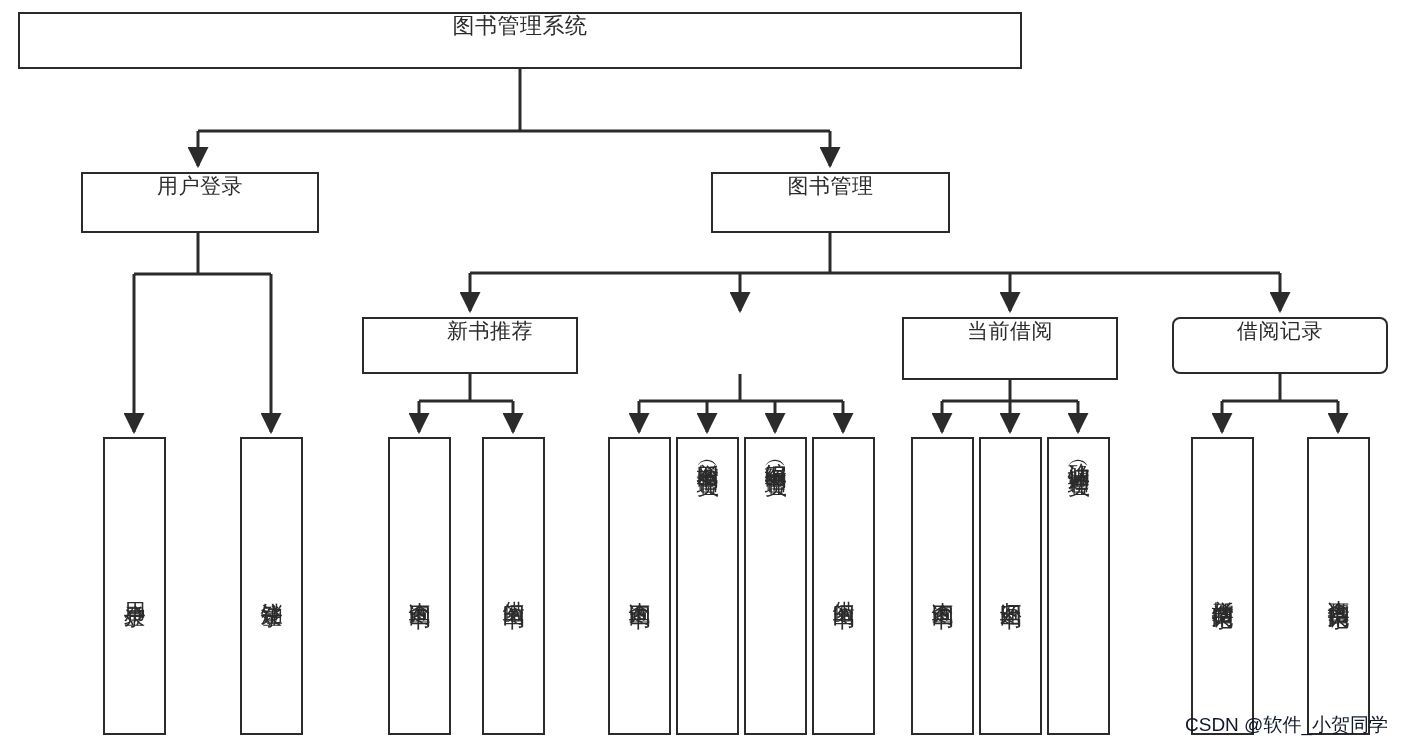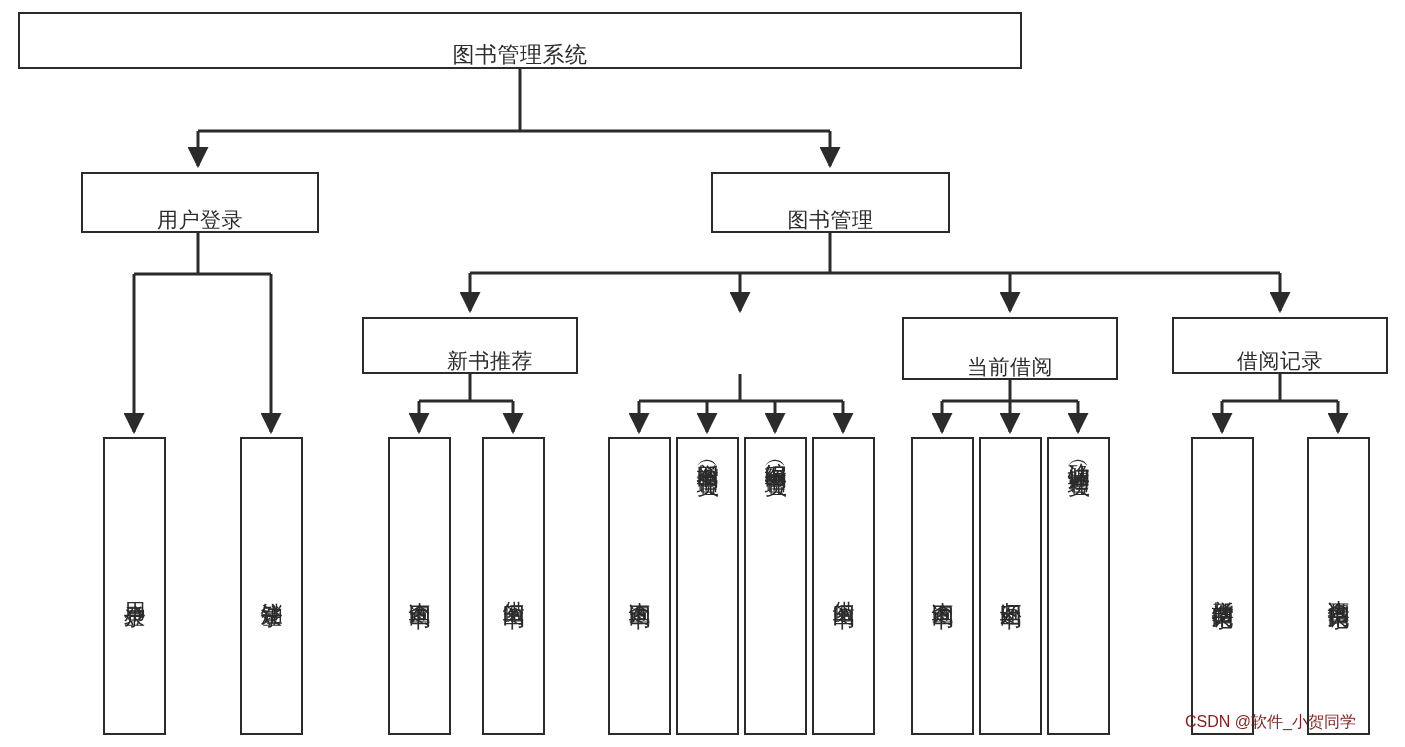--- a/index.html
+++ b/index.html
@@ -16,21 +16,21 @@
     height: 747px;
     background: #ffffff;
     overflow: hidden;
   }
   .node {
     position: absolute;
     box-sizing: border-box;
     border: 2px solid #2b2b2b;
     background: #ffffff;
     display: flex;
-    align-items: flex-end;
+    align-items: flex-start;
     justify-content: center;
     color: #2b2b2b;
     text-align: center;
   }
   .node.h {
     font-size: 21px;
     letter-spacing: 0.5px;
     line-height: 1.1;
   }
   .node.root {
@@ -67,22 +67,22 @@
     left: 0;
     top: 0;
     width: 1405px;
     height: 747px;
     pointer-events: none;
   }
   .watermark {
     position: absolute;
     left: 1185px;
     top: 712px;
-    font-size: 16px;
-    color: #7f1d1d;
+    font-size: 19px;
+    color: #0f172a;
     white-space: nowrap;
     font-family: "Liberation Sans", sans-serif;
   }
 </style>
 </head>
 <body>
 
 <div id="canvas">
 
   <svg class="edges" viewBox="0 0 1405 747">
@@ -145,21 +145,21 @@
   <div class="node h" style="left:711px; top:172px; width:239px; height:61px;">
     <span>图书管理</span>
   </div>
 
   <div class="node h" style="left:362px; top:317px; width:216px; height:57px;padding-left:40px;">
     <span>新书推荐</span>
   </div>
   <div class="node h" style="left:902px; top:317px; width:216px; height:63px;">
     <span>当前借阅</span>
   </div>
-  <div class="node h" style="left:1172px; top:317px; width:216px; height:57px;">
+  <div class="node h" style="left:1172px; top:317px; width:216px; height:57px;border-radius:8px;">
     <span>借阅记录</span>
   </div>
 
   <div class="node v" style="left:103px; top:437px; width:63px; height:298px;">
     <div class="leafwrap">
       <span class="vtext">用户登录</span>
     </div>
   </div>
   <div class="node v" style="left:240px; top:437px; width:63px; height:298px;">
     <div class="leafwrap">

